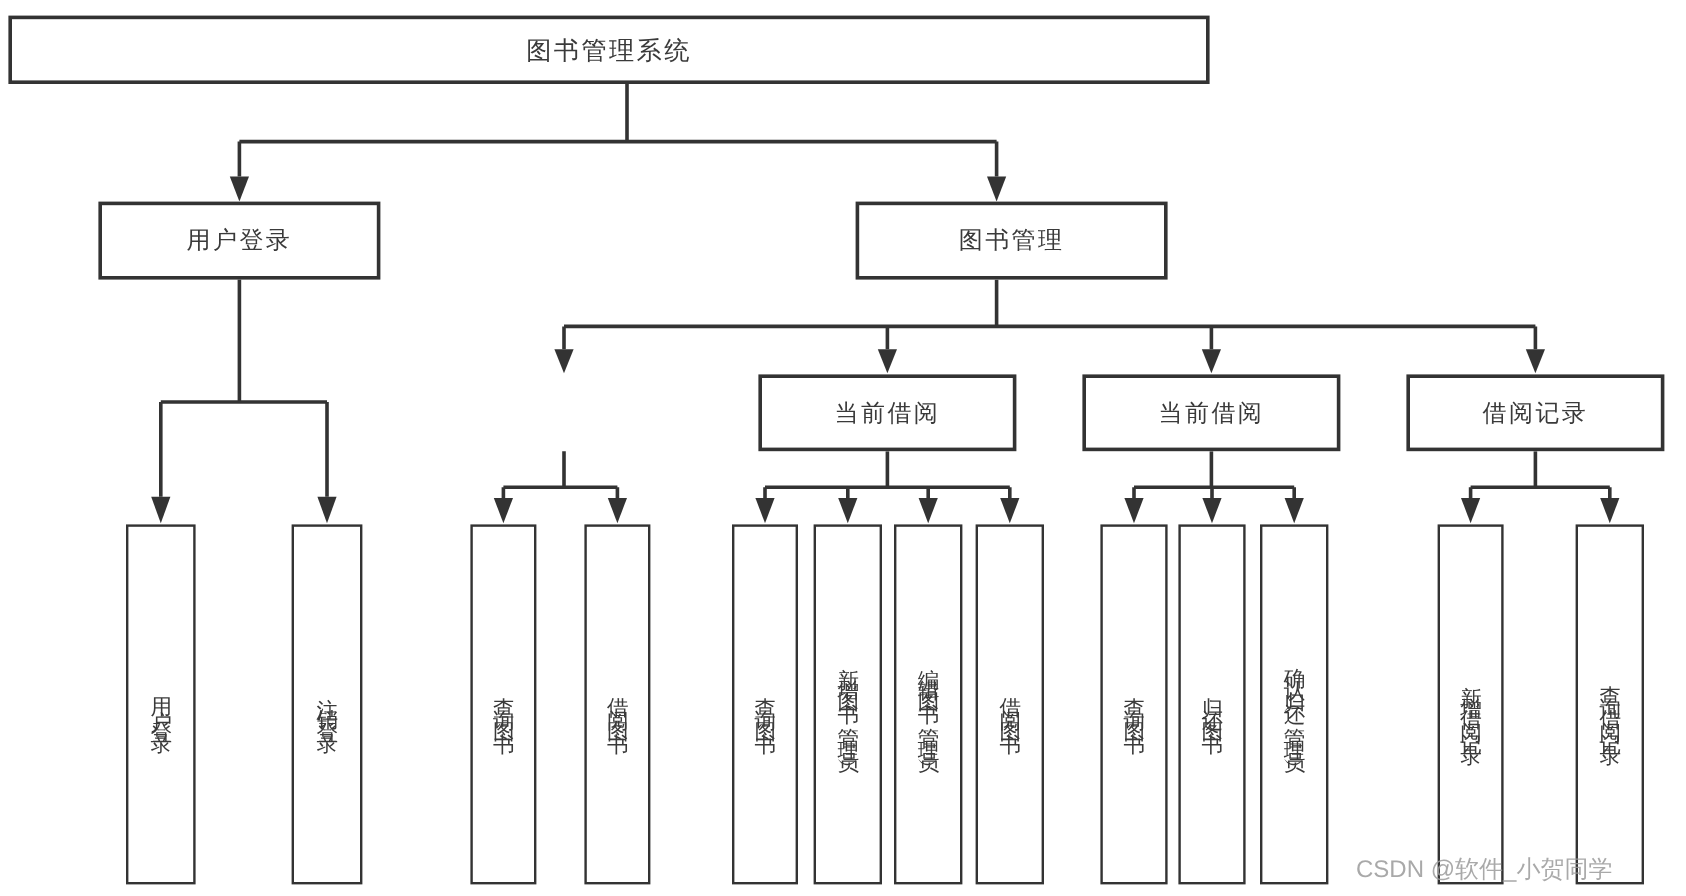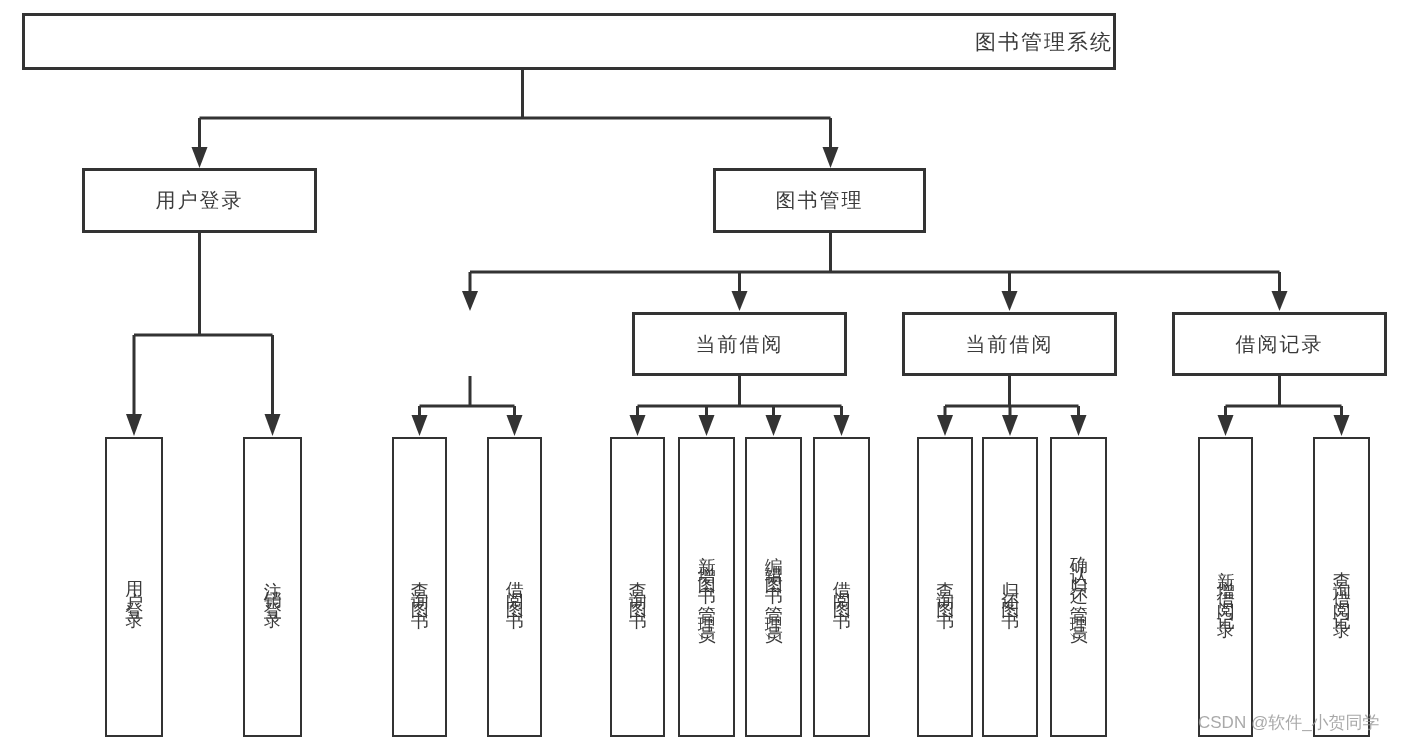--- a/index.html
+++ b/index.html
@@ -42,23 +42,23 @@
   .node.v .label {
     writing-mode: vertical-rl;
     text-orientation: mixed;
     font-size: 18px;
     line-height: 1.15;
     letter-spacing: 10px;
     white-space: nowrap;
   }
   #watermark {
     position: absolute;
-    left: 1198px;
+    left: 1130px;
     top: 711px;
-    font-size: 17px;
+    font-size: 20px;
     color: var(--watermark);
     z-index: 10;
     opacity: 0.85;
     white-space: nowrap;
   }
 </style>
 </head>
 <body>
 
 <div id="canvas">
@@ -99,28 +99,28 @@
       <polygon points="1002,415 1018,415 1010,436"></polygon>
       <polygon points="1070.5,415 1086.5,415 1078.5,436"></polygon>
     </g>
     <g>
       <path d="M1279.5 376 V406 M1225.5 406 H1341.5 M1225.5 406 V415 M1341.5 406 V415"></path>
       <polygon points="1217.5,415 1233.5,415 1225.5,436"></polygon>
       <polygon points="1333.5,415 1349.5,415 1341.5,436"></polygon>
     </g>
   </svg>
 
-  <div class="node h root" style="left:22px; top:13px; width:1094px; height:57px;justify-content:flex-end;">
+  <div class="node h root" style="left:7px; top:13px; width:1001px; height:57px;">
     <span class="label">图书管理系统</span>
   </div>
 
   <div class="node h" style="left:82px; top:168px; width:235px; height:65px;">
     <span class="label">用户登录</span>
   </div>
-  <div class="node h" style="left:713px; top:168px; width:213px; height:65px;">
+  <div class="node h" style="left:713px; top:168px; width:260px; height:65px;">
     <span class="label">图书管理</span>
   </div>
 
   <div class="node h" style="left:632px; top:312px; width:215px; height:64px;">
     <span class="label">当前借阅</span>
   </div>
   <div class="node h" style="left:1172px; top:312px; width:215px; height:64px;">
     <span class="label">借阅记录</span>
   </div>
   <div class="node h" style="left:902px; top:312px; width:215px; height:64px;">

